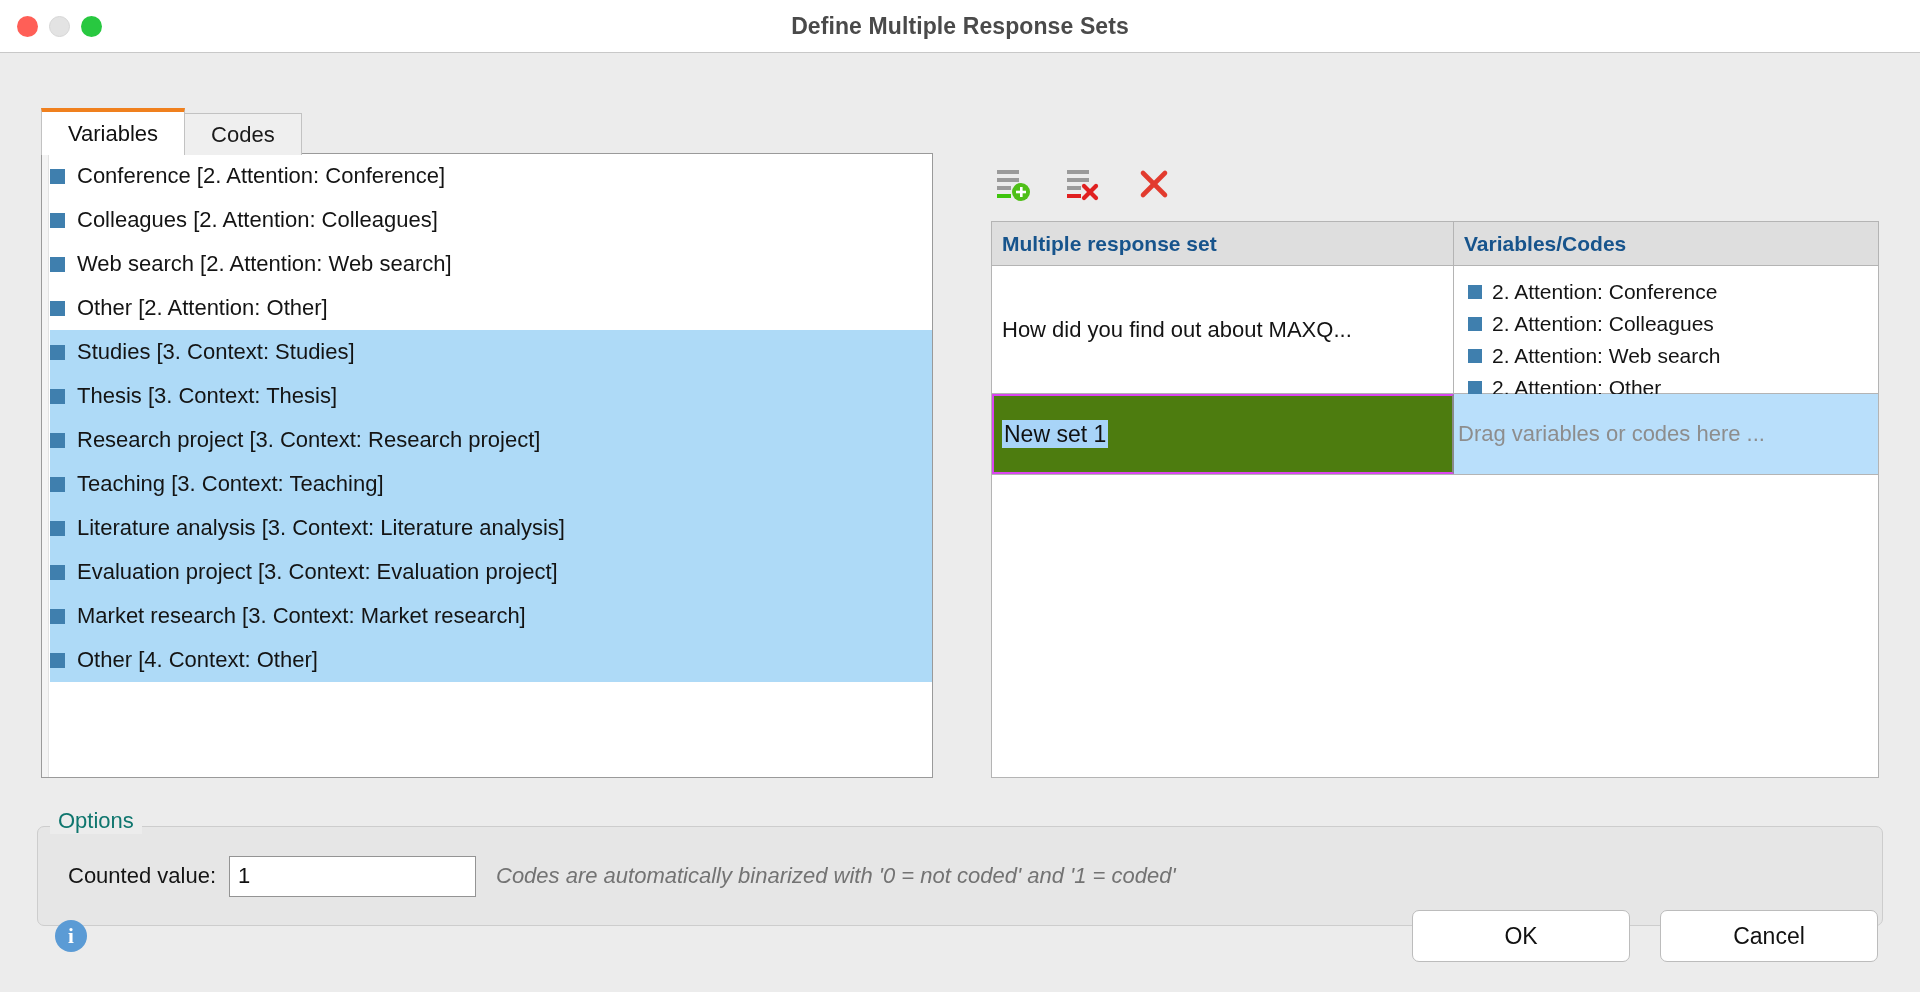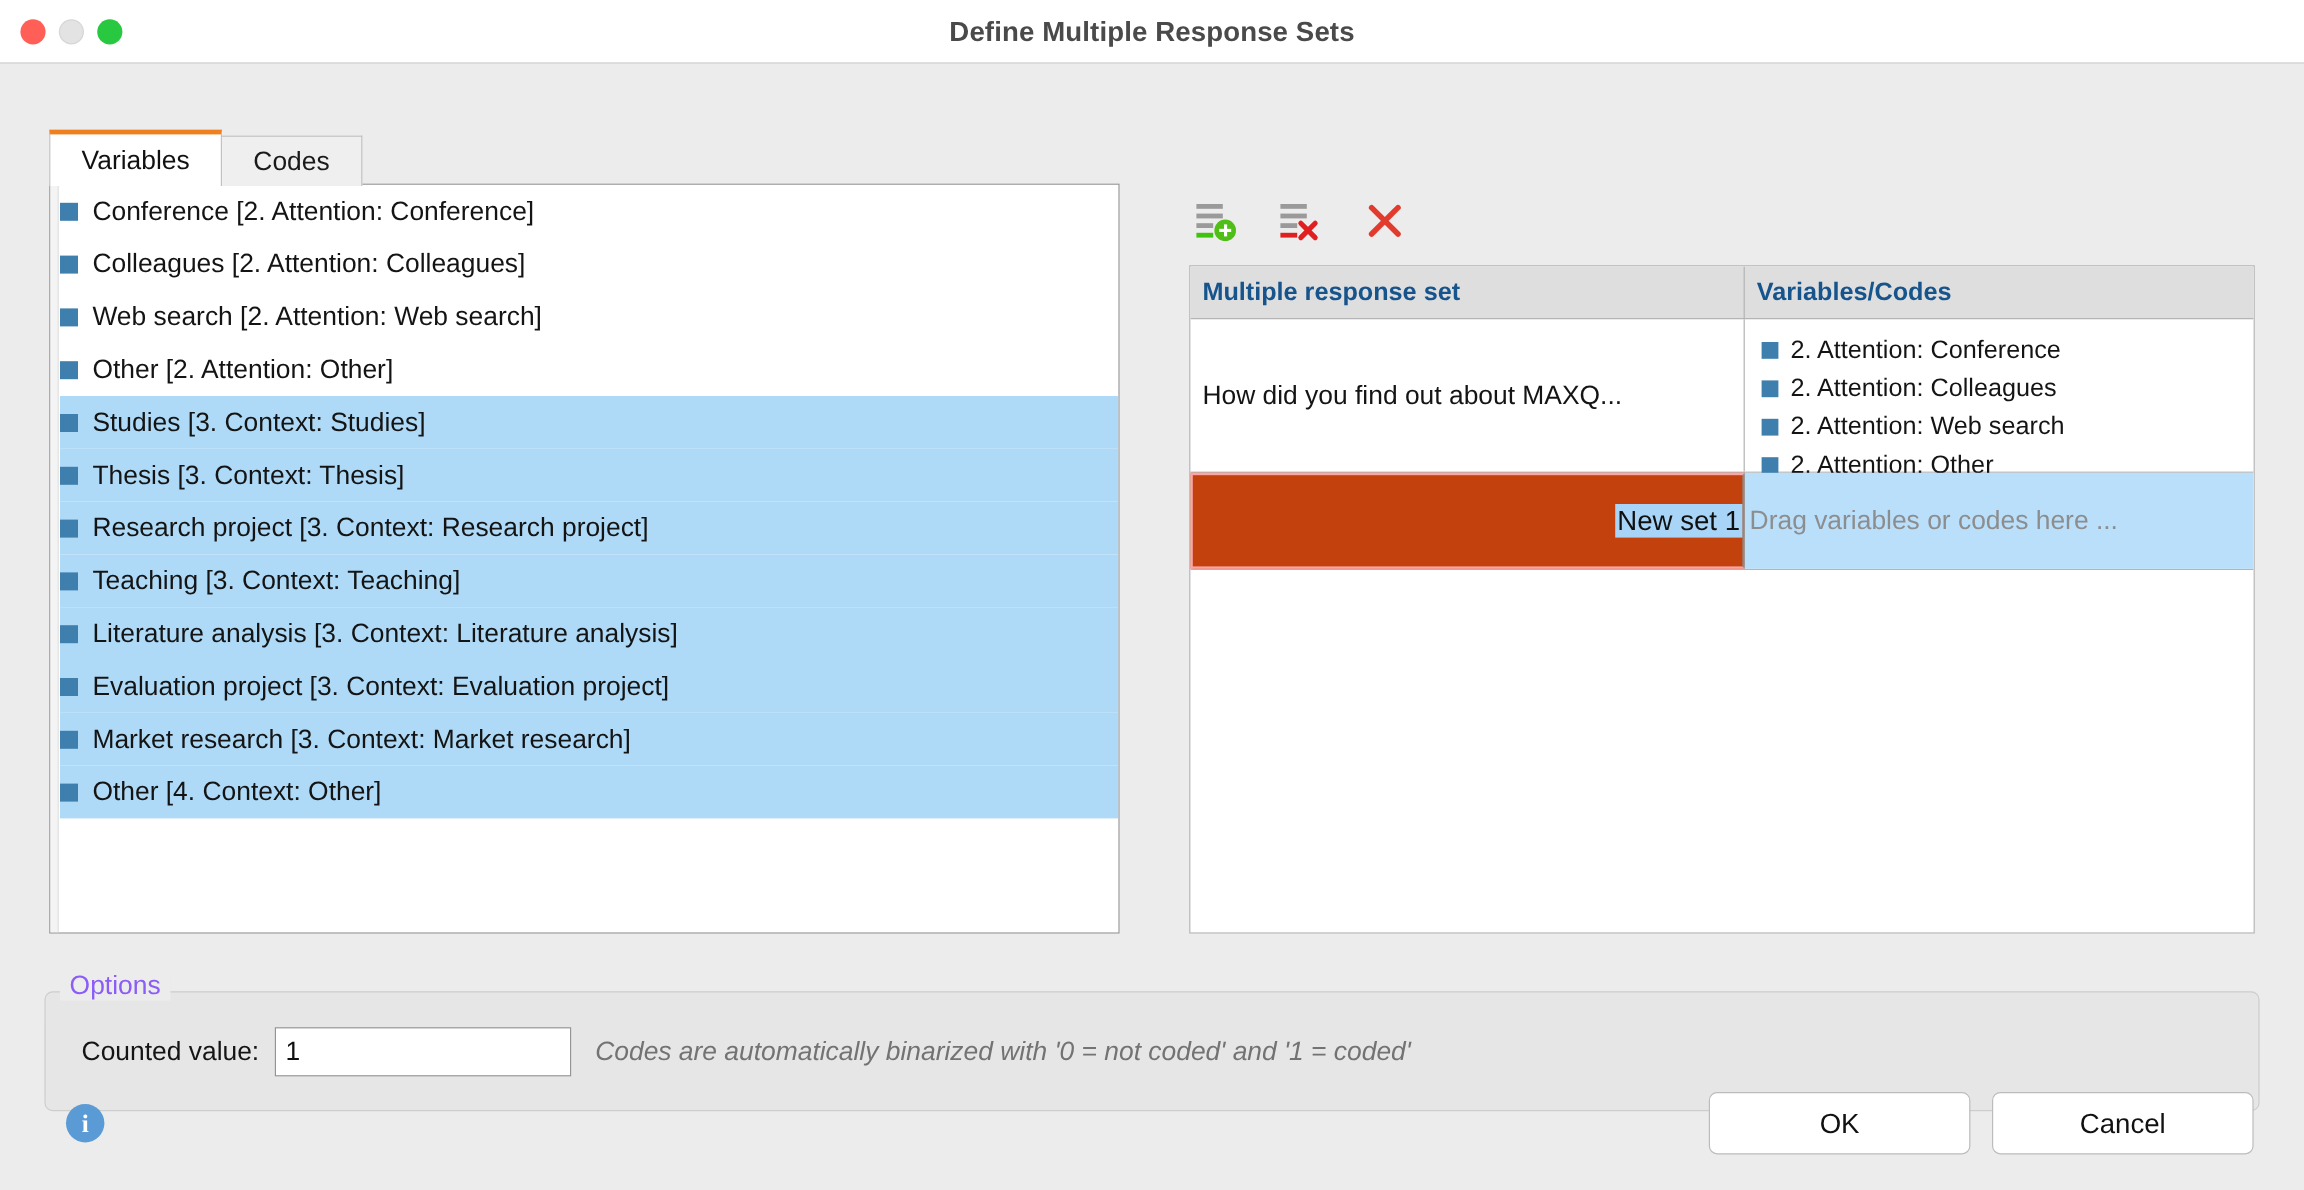--- a/index.html
+++ b/index.html
@@ -206,25 +206,24 @@
     align-items: center;
     height: 32px;
     font-size: 21px;
     color: #141414;
     white-space: nowrap;
   }
   .chip .sq { width: 14px; height: 14px; flex: 0 0 14px; margin-right: 10px; }
 
   .trow.row-b { height: 81px; }
   .trow.row-b .td.col1 {
-    border: 2px solid #fca5a5;
+    border: 2px solid #d946ef;
     border-right: 2px solid #8a8a8a;
-    background: #c2410c;
+    background: #4d7c0f;
     padding-left: 8px;
-    justify-content: flex-end;
   }
   .editsel {
     background: #a8d4f8;
     color: #101010;
     font-size: 23px;
     padding: 1px 2px;
     line-height: 1.15;
   }
   .trow.row-b .td.col2 {
     background: #b9dffb;
@@ -246,21 +245,21 @@
     border-radius: 7px;
     background: #e6e6e6;
   }
   .options-legend {
     position: absolute;
     left: 12px;
     top: -19px;
     background: #ececec;
     padding: 0 8px;
     font-size: 22px;
-    color: #8b5cf6;
+    color: #0f766e;
   }
   .options-row {
     position: absolute;
     left: 30px;
     top: 0;
     height: 100%;
     display: flex;
     align-items: center;
     gap: 0;
   }
@@ -309,21 +308,21 @@
     font-size: 21px;
     font-weight: bold;
     font-family: "Liberation Serif", serif;
     cursor: pointer;
   }
   .footer-btns {
     position: absolute;
     right: 42px;
     top: 10px;
     display: flex;
-    gap: 18px;
+    gap: 30px;
   }
   .btn {
     width: 218px;
     height: 52px;
     background: #ffffff;
     border: 1px solid #bcbcbc;
     border-radius: 7px;
     font-size: 23px;
     color: #111;
     font-family: "Liberation Sans", sans-serif;

